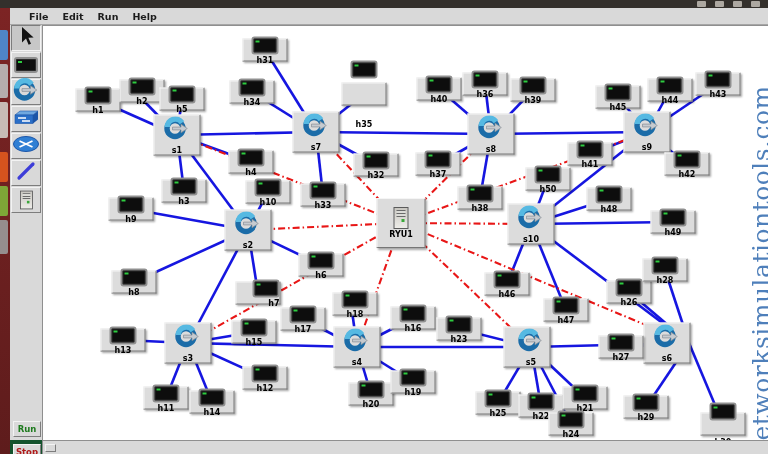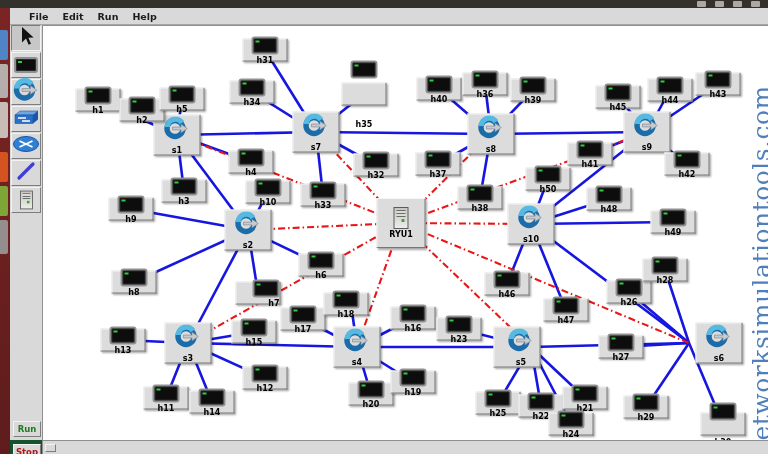--- a/index.html
+++ b/index.html
@@ -258,29 +258,29 @@
           <div class="nlabel">s3</div>
         </div>
         <div class="node switch" style="left: 314px; top: 321px;">
           <div><svg width="27" height="24" viewBox="0 0 27 24">
               <circle cx="11.5" cy="12" r="8" fill="none" stroke="#1b6ca8" stroke-width="5.4"></circle>
               <path d="M3.8 10.5 A8 8 0 0 1 18.5 6.2" fill="none" stroke="#56b9e2" stroke-width="5.4"></path>
               <path d="M9 10.6 h8.5 v-2.9 l6.3 4.3 -6.3 4.3 v-2.9 H9 z" fill="#c6cbd0" stroke="#878d93" stroke-width="0.7"></path>
             </svg></div>
           <div class="nlabel">s4</div>
         </div>
-        <div class="node switch" style="left: 474px; top: 321px; padding-left: 8px;">
+        <div class="node switch" style="left: 484px; top: 321px; padding-left: 8px;">
           <div><svg width="27" height="24" viewBox="0 0 27 24">
               <circle cx="11.5" cy="12" r="8" fill="none" stroke="#1b6ca8" stroke-width="5.4"></circle>
               <path d="M3.8 10.5 A8 8 0 0 1 18.5 6.2" fill="none" stroke="#56b9e2" stroke-width="5.4"></path>
               <path d="M9 10.6 h8.5 v-2.9 l6.3 4.3 -6.3 4.3 v-2.9 H9 z" fill="#c6cbd0" stroke="#878d93" stroke-width="0.7"></path>
             </svg></div>
           <div class="nlabel">s5</div>
         </div>
-        <div class="node switch" style="left: 676px; top: 317px;">
+        <div class="node switch" style="left: 624px; top: 317px;">
           <div><svg width="27" height="24" viewBox="0 0 27 24">
               <circle cx="11.5" cy="12" r="8" fill="none" stroke="#1b6ca8" stroke-width="5.4"></circle>
               <path d="M3.8 10.5 A8 8 0 0 1 18.5 6.2" fill="none" stroke="#56b9e2" stroke-width="5.4"></path>
               <path d="M9 10.6 h8.5 v-2.9 l6.3 4.3 -6.3 4.3 v-2.9 H9 z" fill="#c6cbd0" stroke="#878d93" stroke-width="0.7"></path>
             </svg></div>
           <div class="nlabel">s6</div>
         </div>
         <div class="node switch" style="left: 273px; top: 106px;">
           <div><svg width="27" height="24" viewBox="0 0 27 24">
               <circle cx="11.5" cy="12" r="8" fill="none" stroke="#1b6ca8" stroke-width="5.4"></circle>
@@ -312,21 +312,21 @@
               <path d="M9 10.6 h8.5 v-2.9 l6.3 4.3 -6.3 4.3 v-2.9 H9 z" fill="#c6cbd0" stroke="#878d93" stroke-width="0.7"></path>
             </svg></div>
           <div class="nlabel">s10</div>
         </div>
         <div class="node host" style="left: 55px; top: 74px;">
           <div>
             <div class="term"></div>
           </div>
           <div class="nlabel">h1</div>
         </div>
-        <div class="node host" style="left: 99px; top: 84px;">
+        <div class="node host" style="left: 99px; top: 65px;">
           <div>
             <div class="term"></div>
           </div>
           <div class="nlabel">h2</div>
         </div>
         <div class="node host" style="left: 139px; top: 73px;">
           <div>
             <div class="term"></div>
           </div>
           <div class="nlabel">h5</div>
@@ -402,21 +402,21 @@
             <div class="term"></div>
           </div>
           <div class="nlabel">h15</div>
         </div>
         <div class="node host" style="left: 260px; top: 293px;">
           <div>
             <div class="term"></div>
           </div>
           <div class="nlabel">h17</div>
         </div>
-        <div class="node host" style="left: 303px; top: 278px; text-align: center;">
+        <div class="node host" style="left: 312px; top: 278px; text-align: center;">
           <div>
             <div class="term"></div>
           </div>
           <div class="nlabel">h18</div>
         </div>
         <div class="node host" style="left: 370px; top: 292px;">
           <div>
             <div class="term"></div>
           </div>
           <div class="nlabel">h16</div>

